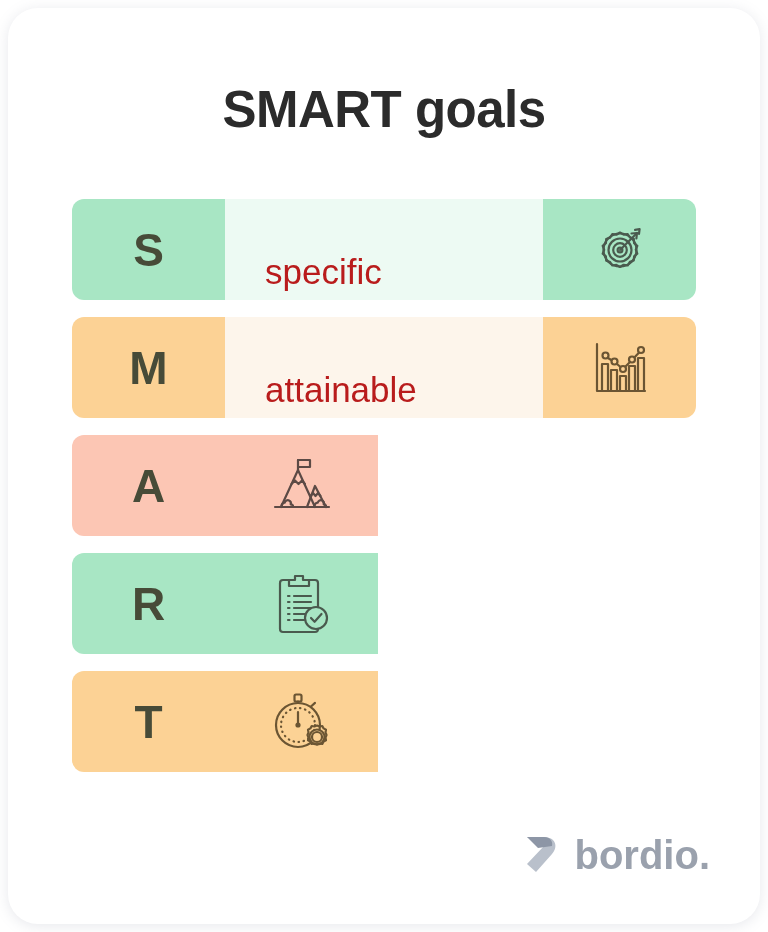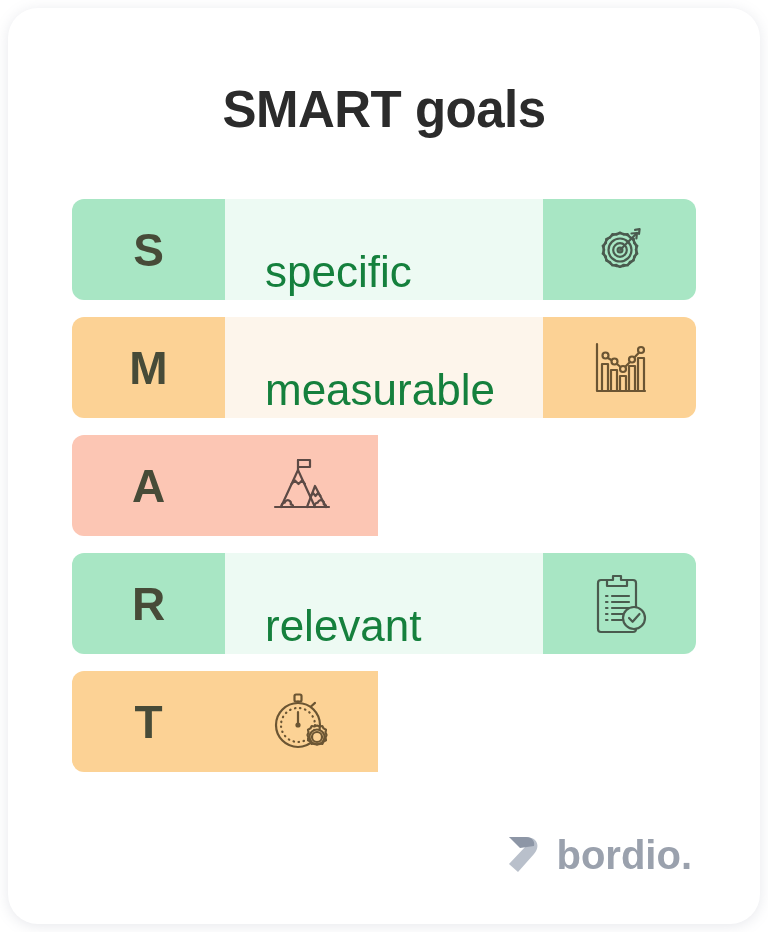--- a/index.html
+++ b/index.html
@@ -66,37 +66,37 @@
     color: #474b38;
     line-height: 1;
   }
   .label-cell {
     flex: 1 1 auto;
     display: flex;
     align-items: center;
     padding-left: 40px;
   }
   .label {
-    font-size: 44px;
-    color: #15803d;
+    font-size: 35px;
+    color: #b91c1c;
     line-height: 1;
     margin-top: 44px;
   }
   .icon-cell {
     width: 153px;
     flex: none;
     display: flex;
     align-items: center;
     justify-content: center;
   }
   .icon-cell svg { display: block; }
 
   .logo {
     position: absolute;
-    right: 68px;
+    right: 50px;
     bottom: 48px;
     display: flex;
     align-items: center;
     gap: 14px;
   }
   .logo-mark { display: block; }
   .logo-text {
     font-size: 40px;
     font-weight: bold;
     color: #9aa1ad;
@@ -133,21 +133,21 @@
             <path d="M48 12.8 L52.6 12.2 L52 16.9"></path>
           </svg>
         </div>
       </div>
 
       <div class="row">
         <div class="letter-cell" style="background:#fcd295">
           <span class="letter">M</span>
         </div>
         <div class="label-cell" style="background:#fdf5eb">
-          <span class="label">measurable</span>
+          <span class="label">attainable</span>
         </div>
         <div class="icon-cell" style="background:#fcd295">
           <svg width="64" height="64" viewBox="0 0 64 64" fill="none" stroke="#6b5533" stroke-width="2.2" stroke-linecap="round" stroke-linejoin="round">
             <path d="M9 8 V55 H57"></path>
             <rect x="14" y="28" width="6" height="27"></rect>
             <rect x="23" y="34" width="6" height="21"></rect>
             <rect x="32" y="40" width="6" height="15"></rect>
             <rect x="41" y="30" width="6" height="25"></rect>
             <rect x="50" y="22" width="6" height="33"></rect>
             <path d="M17.5 20.5 L26.5 26 L35 33 L44 24 L52.5 15"></path>
@@ -176,23 +176,20 @@
             <path d="M12.5 52.8 c-.3-2.5 1.4-4.3 3.3-4.2 .5-2 2.6-3 4.3-2.1 1.6 .8 2 2.6 1.6 3.9 1.5 .1 2.4 1.2 2.4 2.4"></path>
             <path d="M45.5 52.8 c-.3-2.5 1.4-4.3 3.3-4.2 .5-2 2.6-3 4.3-2.1 1.6 .8 2 2.6 1.6 3.9 1.5 .1 2.4 1.2 2.4 2.4"></path>
           </svg>
         </div>
       </div>
 
       <div class="row">
         <div class="letter-cell" style="background:#a8e6c4">
           <span class="letter">R</span>
         </div>
-        <div class="label-cell" style="background:#edfaf3">
-          <span class="label">relevant</span>
-        </div>
         <div class="icon-cell" style="background:#a8e6c4">
           <svg width="62" height="66" viewBox="0 0 62 66" fill="none" stroke="#4a5a4e" stroke-width="2.2" stroke-linecap="round" stroke-linejoin="round">
             <path d="M18 9 H12 a3 3 0 0 0-3 3 V58 a3 3 0 0 0 3 3 H44 a3 3 0 0 0 3-3 V12 a3 3 0 0 0-3-3 H38"></path>
             <path d="M24 5 h8 V9 h6 v6 H18 V9 h6 z"></path>
             <path d="M17 25 h1.5 M17 31 h1.5 M17 37 h1.5 M17 43 h1.5 M17 49 h1.5"></path>
             <path d="M23 25 H40 M23 31 H40 M23 37 H40 M23 43 H36 M23 49 H33"></path>
             <circle cx="45" cy="47" r="11" fill="#a8e6c4"></circle>
             <path d="M40 47 l3.6 3.8 L50.5 43"></path>
           </svg>
         </div>

